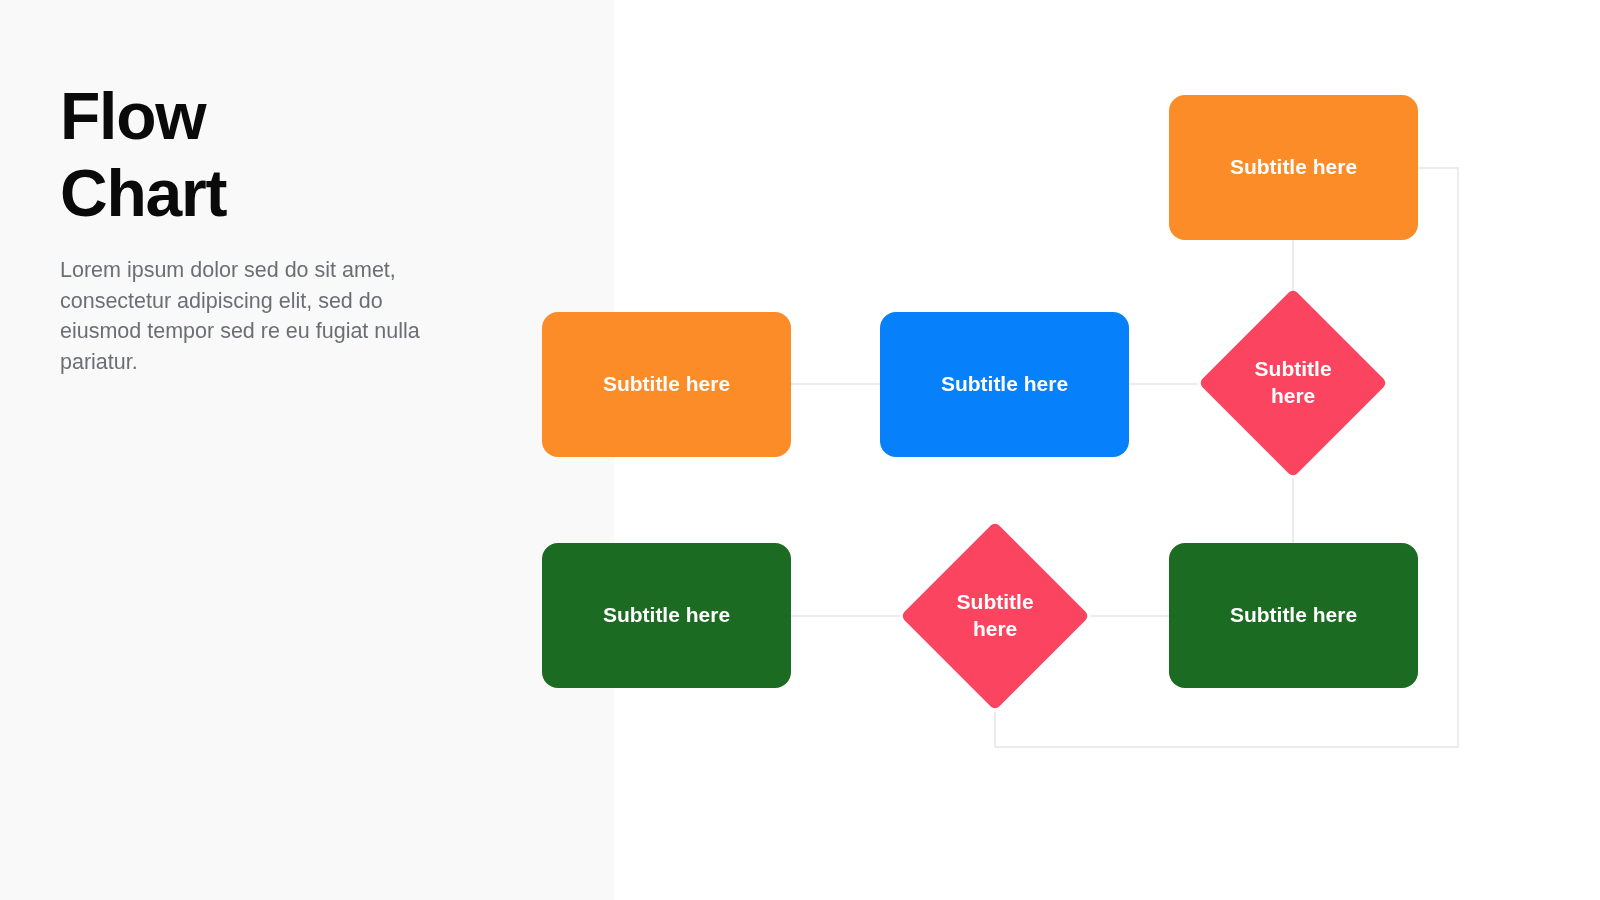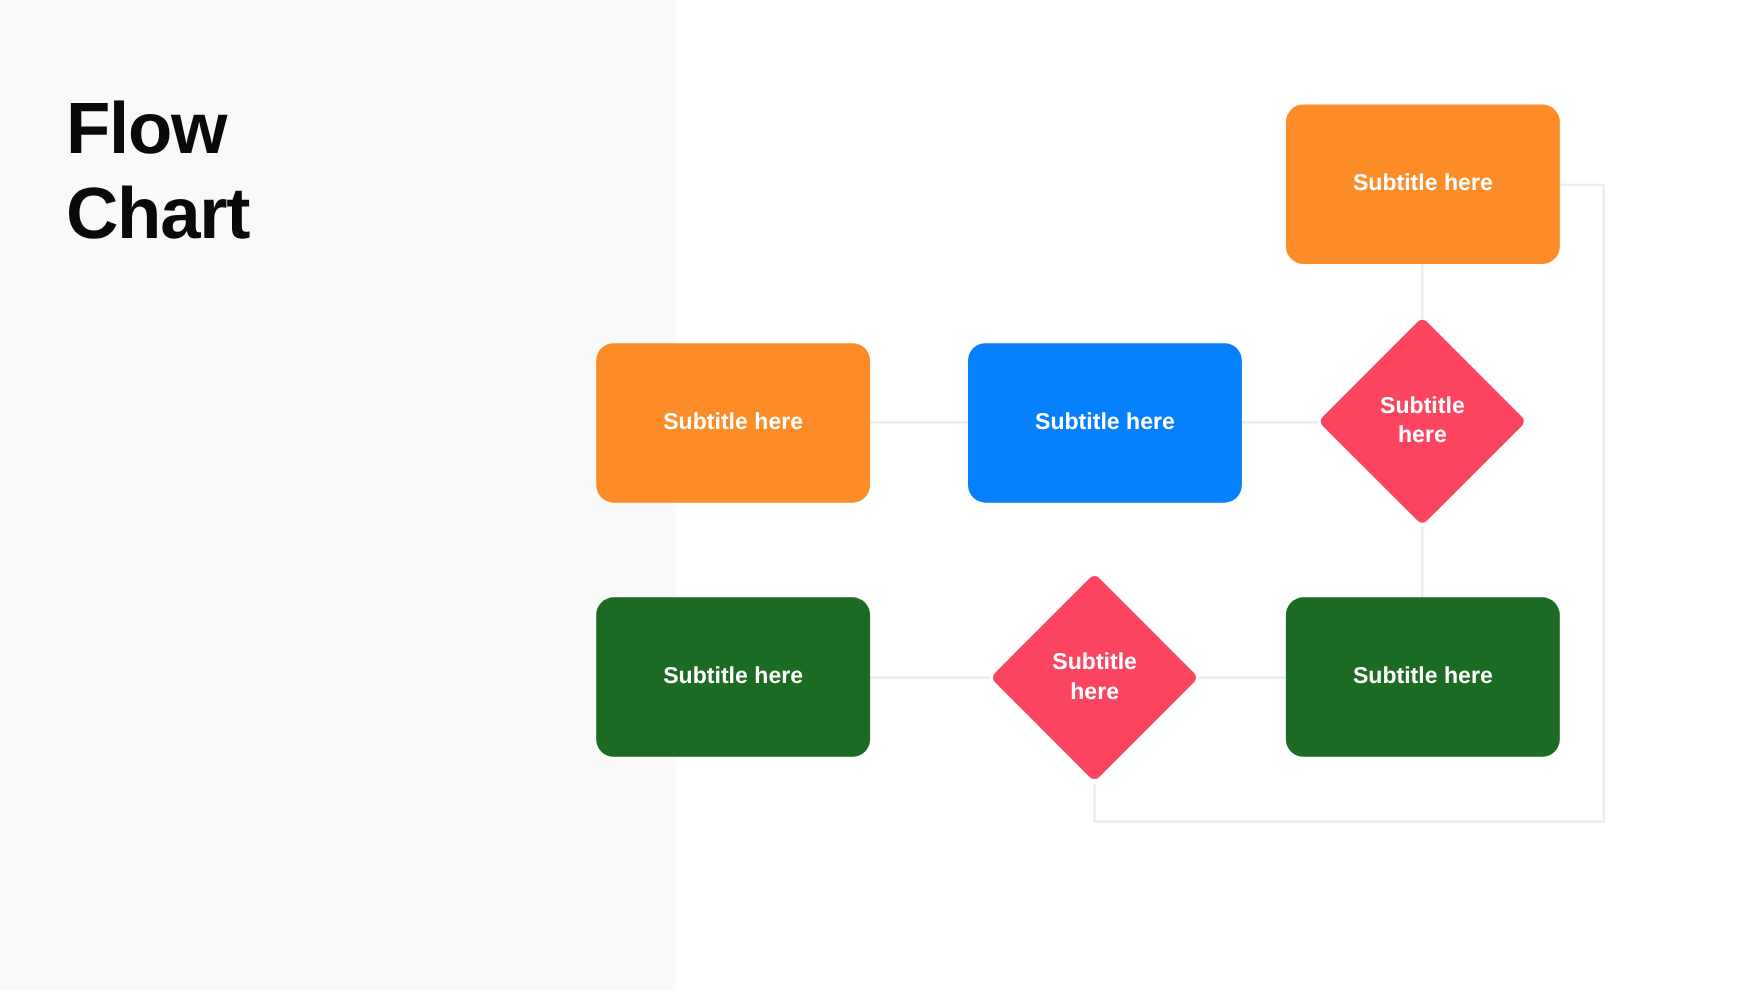--- a/index.html
+++ b/index.html
@@ -94,20 +94,21 @@
   }
 </style>
 </head>
 <body>
 
 <div id="slide" style="background: rgb(255, 255, 255);">
 
   <div id="left-panel" style="background: rgb(249, 249, 249);">
     <div id="title" style="color: rgb(10, 10, 10);">Flow
 Chart</div>
+    <div id="body-text" style="color: rgb(107, 111, 116);">Lorem ipsum dolor sed do sit amet, consectetur adipiscing elit, sed do eiusmod tempor sed re eu fugiat nulla pariatur.</div>
   </div>
 
   <div id="flow">
     <svg id="connectors" viewBox="0 0 1600 900" xmlns="http://www.w3.org/2000/svg">
         <path d="M 791 384 L 880 384" fill="none" stroke="#ececed" stroke-width="2"></path>
         <path d="M 1129 384 L 1198 384" fill="none" stroke="#ececed" stroke-width="2"></path>
         <path d="M 1293 240 L 1293 291" fill="none" stroke="#ececed" stroke-width="2"></path>
         <path d="M 1293 478 L 1293 543" fill="none" stroke="#ececed" stroke-width="2"></path>
         <path d="M 791 616 L 900 616" fill="none" stroke="#ececed" stroke-width="2"></path>
         <path d="M 1090 616 L 1169 616" fill="none" stroke="#ececed" stroke-width="2"></path>

